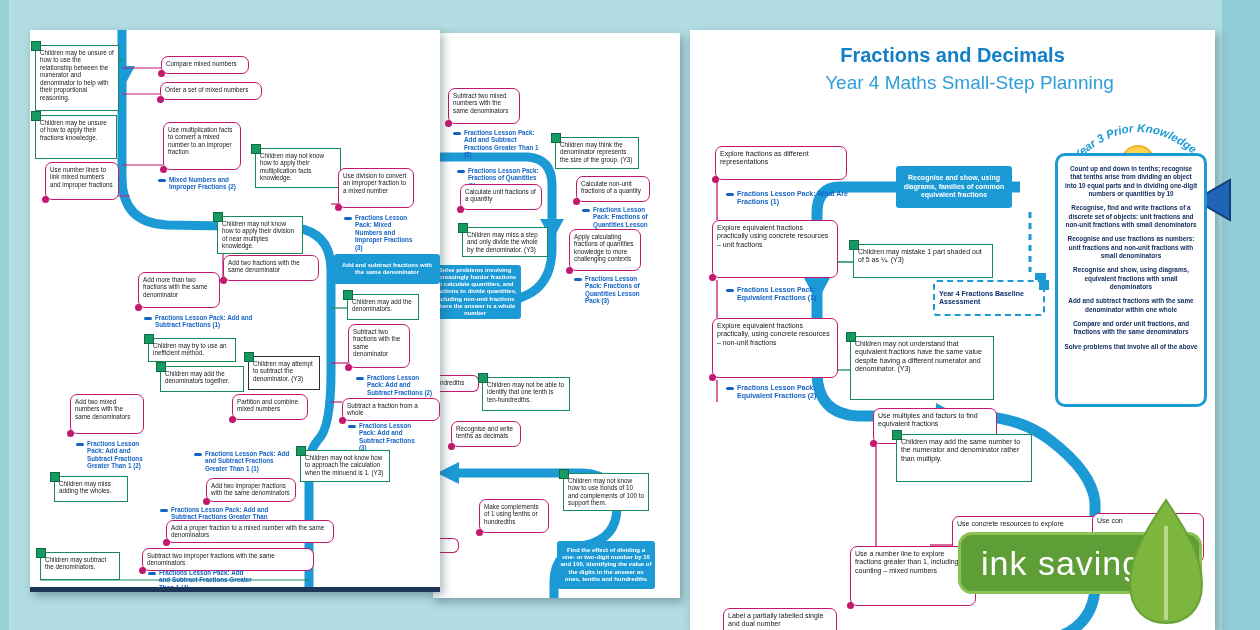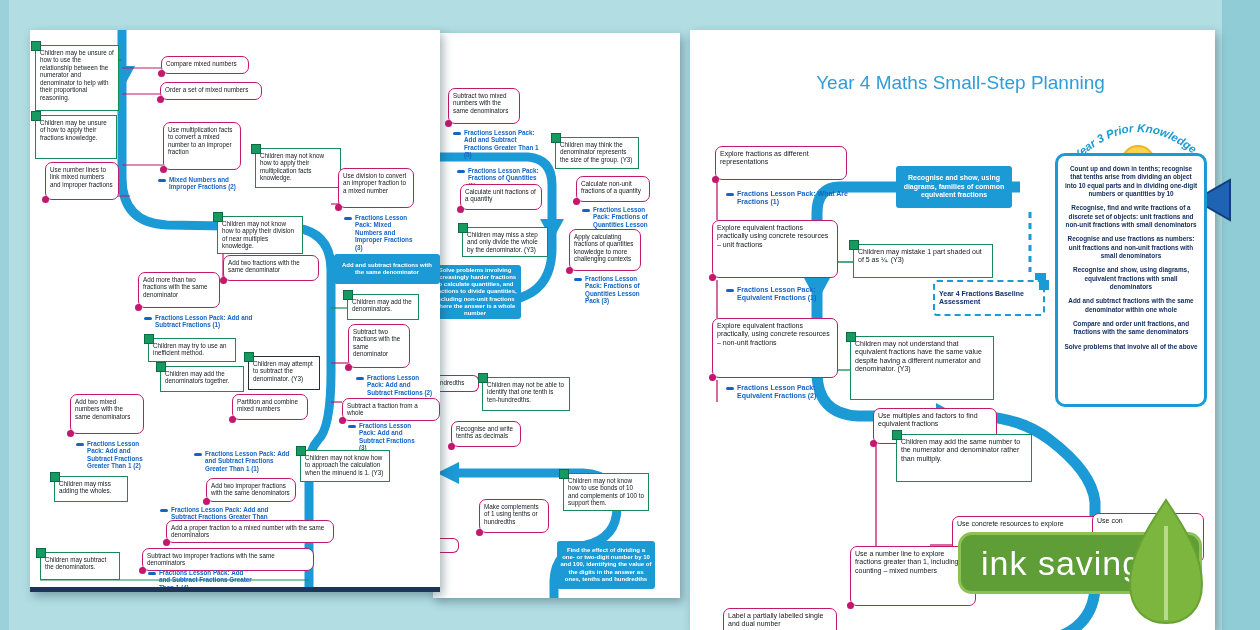--- a/index.html
+++ b/index.html
@@ -33,21 +33,21 @@
   .banner{background:#1b9ad6;border-radius:3px;color:#fff;font-weight:bold;text-align:center;
           display:flex;align-items:center;justify-content:center;padding:2px 3px;font-size:6px;}
   .page-right .banner{font-size:7px;}
   .assessment{border:2px dashed #1b9ad6;border-radius:4px;color:#0e2f6e;font-weight:bold;
               display:flex;align-items:center;}
   .assessment::after{content:"";position:absolute;width:10px;height:10px;background:#1b9ad6;
                      right:-6px;top:-2px;}
 
   .rp-title{position:absolute;top:14px;left:0;width:100%;text-align:center;
             font-size:20px;font-weight:bold;color:#1180c6;}
-  .rp-sub{position:absolute;top:42px;left:8px;width:100%;text-align:center;
+  .rp-sub{position:absolute;top:42px;left:17px;width:100%;text-align:center;
           font-size:19px;color:#2d9ed8;}
 
   .objectives{position:absolute;border:3px solid #1b9ad6;border-radius:10px;background:#fff;
               box-sizing:border-box;display:flex;flex-direction:column;gap:6px;
               padding:9px 6px;text-align:center;font-weight:bold;font-size:6.4px;
               line-height:1.3;color:#0f2a5c;z-index:2;}
   .prior-art{position:absolute;left:378px;top:70px;width:145px;height:70px;overflow:visible;}
 
   .eco{position:absolute;left:948px;top:496px;width:292px;height:134px;z-index:30;}
   .eco-banner{position:absolute;left:10px;top:36px;width:244px;height:62px;box-sizing:border-box;
@@ -146,20 +146,21 @@
       <div class="node misc" style="left: 49px; top: 344px; width: 88px; min-height: 34px;">Children may not be able to identify that one tenth is ten-hundredths.</div>
       <div class="node step" style="left: 18px; top: 388px; width: 70px; min-height: 26px;">Recognise and write tenths as decimals</div>
       <div class="node misc" style="left: 130px; top: 440px; width: 86px; min-height: 38px;">Children may not know how to use bonds of 10 and complements of 100 to support them.</div>
       <div class="node step" style="left: 46px; top: 466px; width: 70px; min-height: 34px;">Make complements of 1 using tenths or hundredths</div>
       <div class="node fragment" style="left: -4px; top: 505px; width: 30px; min-height: 15px;">ls</div>
       <div class="node banner" style="left: 124px; top: 508px; width: 98px; min-height: 48px;">Find the effect of dividing a one- or two-digit number by 10 and 100, identifying the value of the digits in the answer as ones, tenths and hundredths</div>
     </div>
 </div>
 
 <div class="page page-right">
+  <div class="rp-title">Fractions and Decimals</div>
   <div class="rp-sub">Year 4 Maths Small-Step Planning</div>
 
   <svg class="flow" width="560" height="600" viewBox="0 0 560 600" style="overflow:visible">
     <path d="M 330,157 H 150 Q 127,157 127,183 V 342 Q 127,384 168,386 H 288 Q 332,388 360,410 Q 402,442 405,472 V 500" fill="none" stroke="#1b9ad6" stroke-width="11"></path>
     <path d="M 405,505 V 558 Q 403,594 368,607 Q 344,616 342,636" fill="none" stroke="#1b9ad6" stroke-width="11"></path>
     <polygon points="114,248 140,248 127,272" fill="#1b9ad6"></polygon>
     <polygon points="246,373 246,399 270,386" fill="#1b9ad6"></polygon>
     <polygon points="392,487 418,487 405,511" fill="#1b9ad6"></polygon>
     <path d="M 340,182 V 242 M 340,260 H 350" fill="none" stroke="#1b9ad6" stroke-width="3" stroke-dasharray="6,5"></path>
     <rect x="345" y="243" width="11" height="11" fill="#1b9ad6"></rect>

